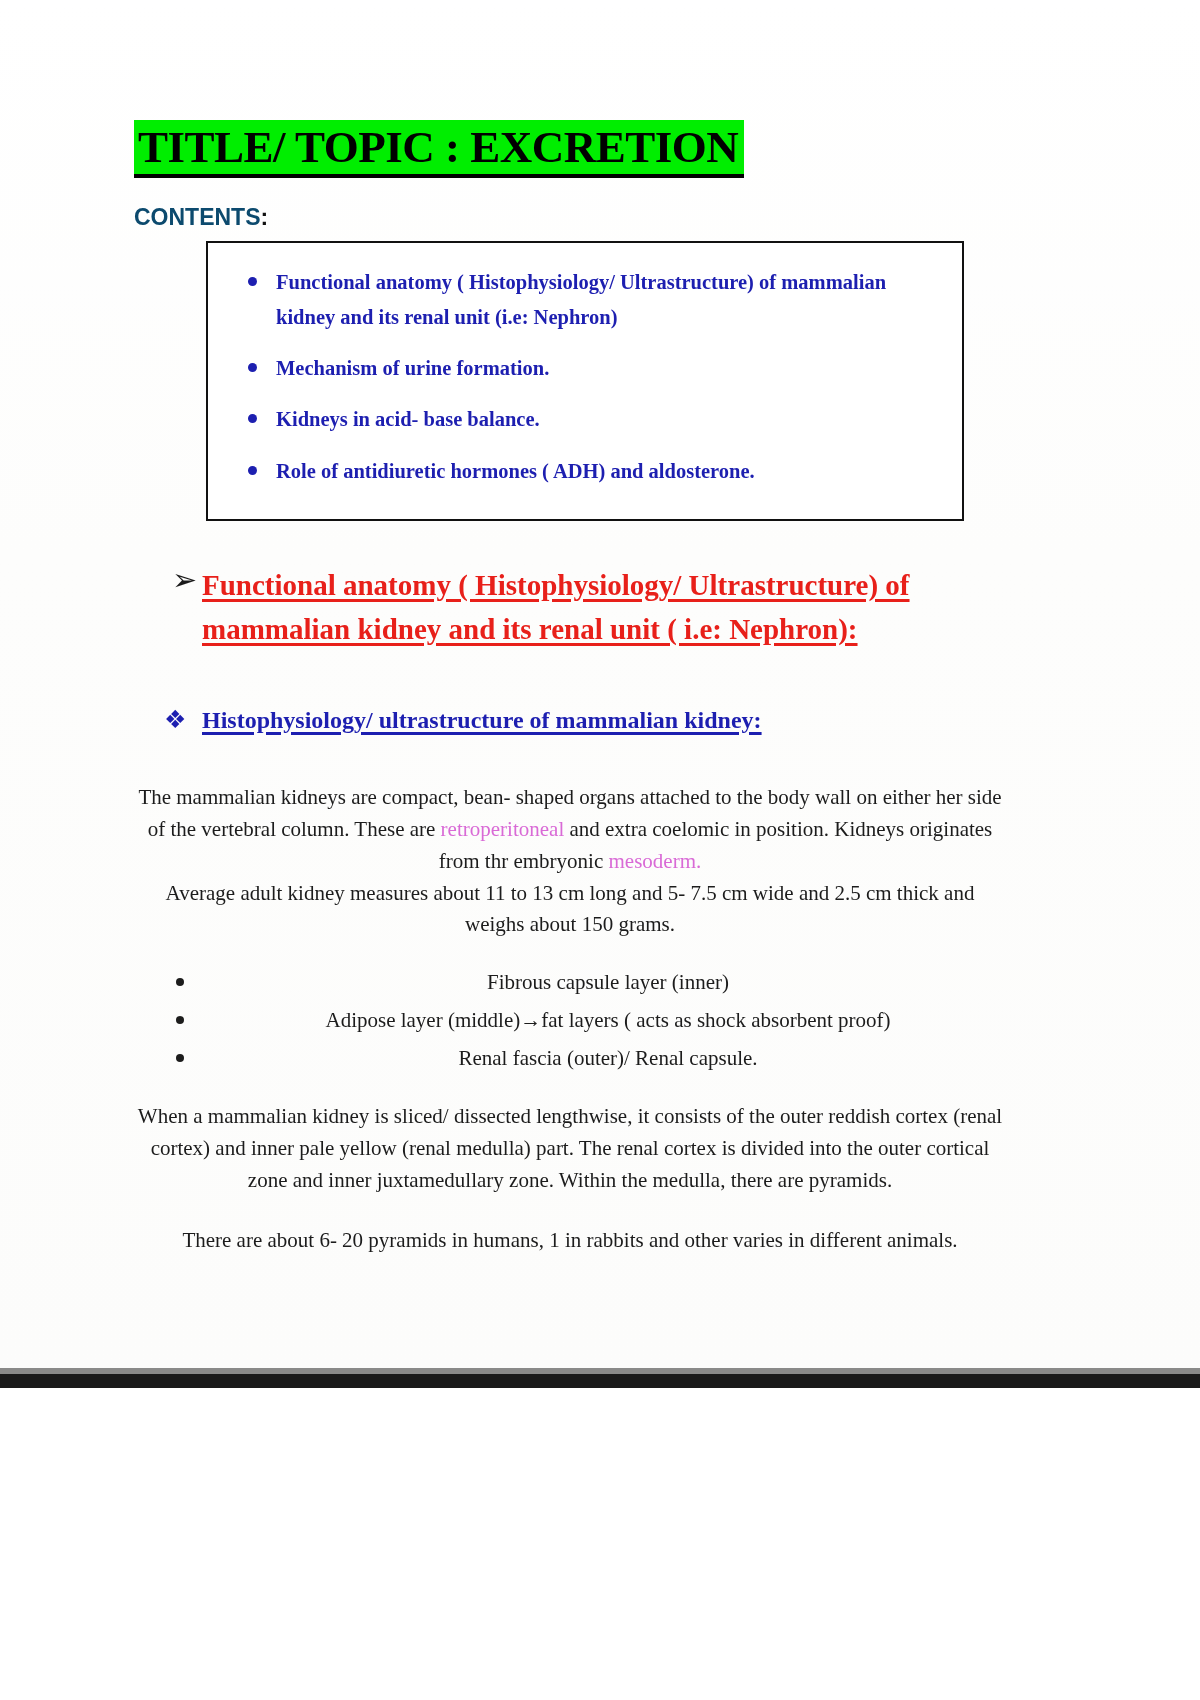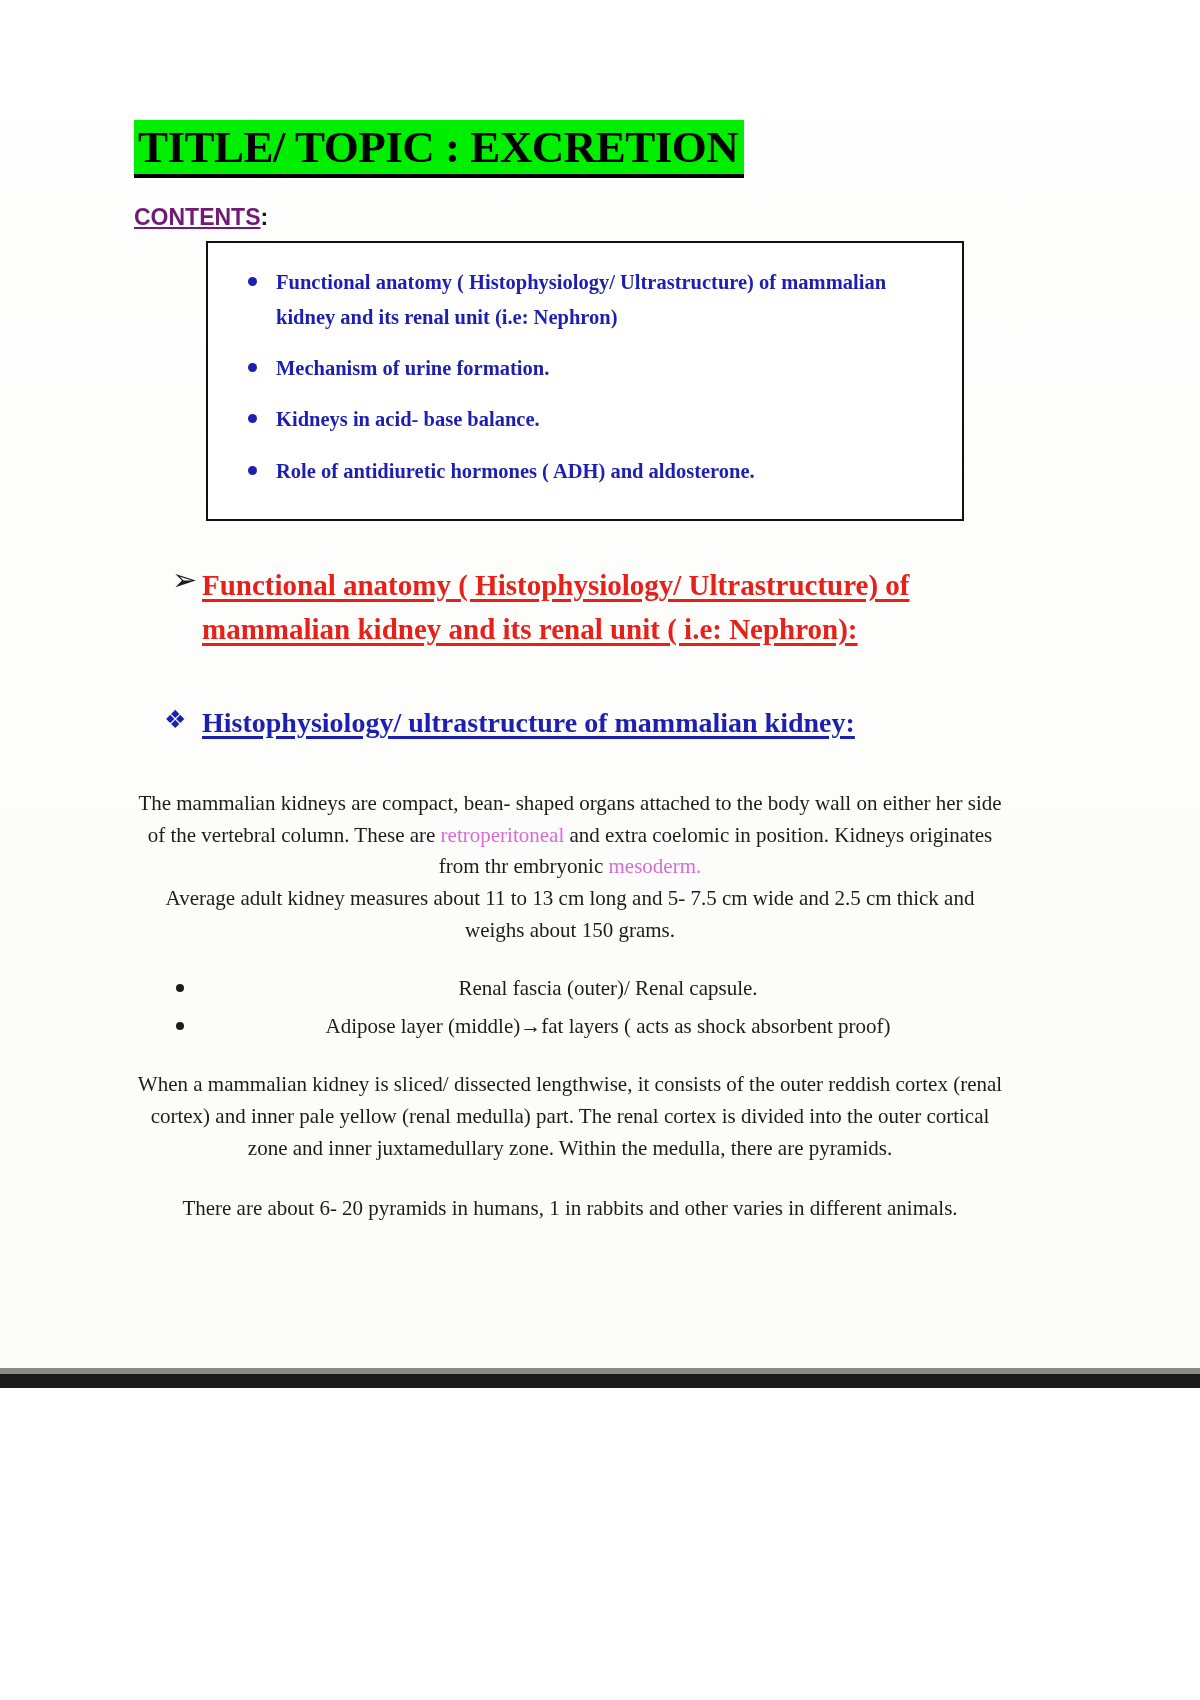--- a/index.html
+++ b/index.html
@@ -59,22 +59,21 @@
 
   
   .contents-label {
     margin: 26px 0 10px 0;
     font-family: "Liberation Sans", "DejaVu Sans", sans-serif;
     font-size: 23px;
     font-weight: bold;
     color: #111111;
   }
   .contents-label .word {
-    color: #701a75;
-    text-decoration: underline;
+    color: #0c4a6e;
     text-decoration-thickness: 2px;
     text-underline-offset: 2px;
   }
 
   
   .contents-box {
     margin: 0 0 0 72px;
     border: 2px solid #111111;
     width: 758px;
     box-sizing: border-box;
@@ -149,21 +148,21 @@
     font-size: 25px;
     line-height: 1;
     color: #1d1fb0;
     font-family: "DejaVu Sans", sans-serif;
   }
   .blue-heading .bh-text {
     display: block;
     margin-left: 28px;
     color: #1d1fb0;
     font-weight: bold;
-    font-size: 28px;
+    font-size: 24px;
     line-height: 1.45;
     text-decoration: underline;
     text-decoration-thickness: 2.5px;
     text-underline-offset: 4px;
   }
 
   
   .body-block {
     margin: 44px 0 0 0;
     width: 872px;
@@ -272,25 +271,29 @@
     <div class="body-block">
 
       <p><span>The mammalian kidneys are compact, bean- shaped organs attached to the body wall on either her side of the vertebral column. These are </span><span class="term">retroperitoneal</span><span> and extra coelomic in position. Kidneys originates from thr embryonic </span><span class="term">mesoderm.</span></p>
 
       <p class="para-tight">Average adult kidney measures about 11 to 13 cm long and 5- 7.5 cm wide and 2.5 cm thick and weighs about 150 grams.</p>
 
 
       <ul class="plain-list">
         <li>
           <span class="disc"></span>
+          <span>Fibrous capsule layer (inner)</span>
+        </li>
+        <li>
+          <span class="disc"></span>
+          <span>Adipose layer (middle)→fat layers ( acts as shock absorbent proof)</span>
+        </li>
+        <li>
+          <span class="disc"></span>
           <span>Renal fascia (outer)/ Renal capsule.</span>
-        </li>
-        <li>
-          <span class="disc"></span>
-          <span>Adipose layer (middle)→fat layers ( acts as shock absorbent proof)</span>
         </li>
       </ul>
 
       <p class="para-gap">When a mammalian kidney is sliced/ dissected lengthwise, it consists of the outer reddish cortex (renal cortex) and inner pale yellow (renal medulla) part. The renal cortex is divided into the outer cortical zone and inner juxtamedullary zone. Within the medulla, there are pyramids.</p>
 
       <p class="para-gap">There are about 6- 20 pyramids in humans, 1 in rabbits and other varies in different animals.</p>
 
     </div>
 
   </div>

